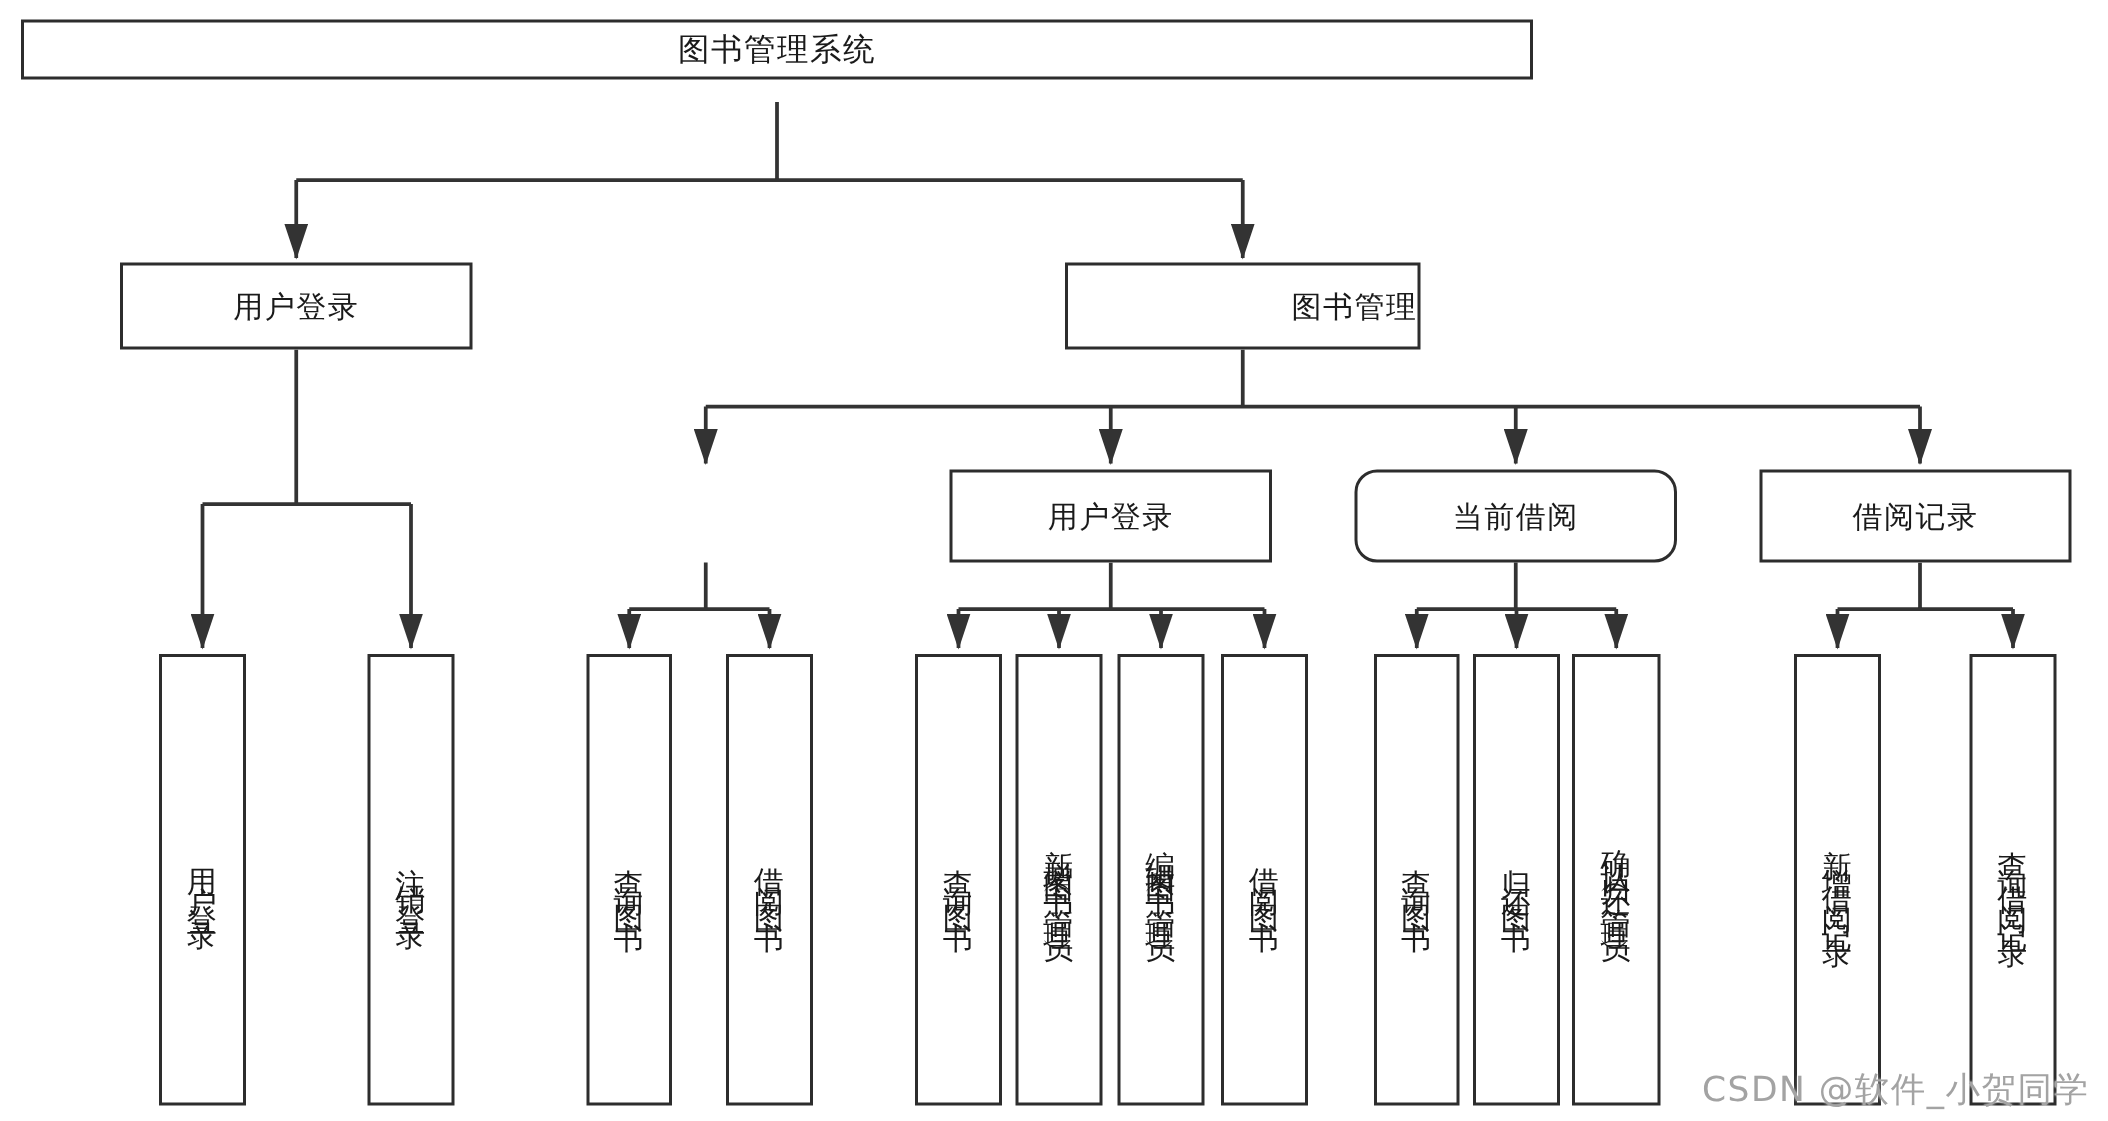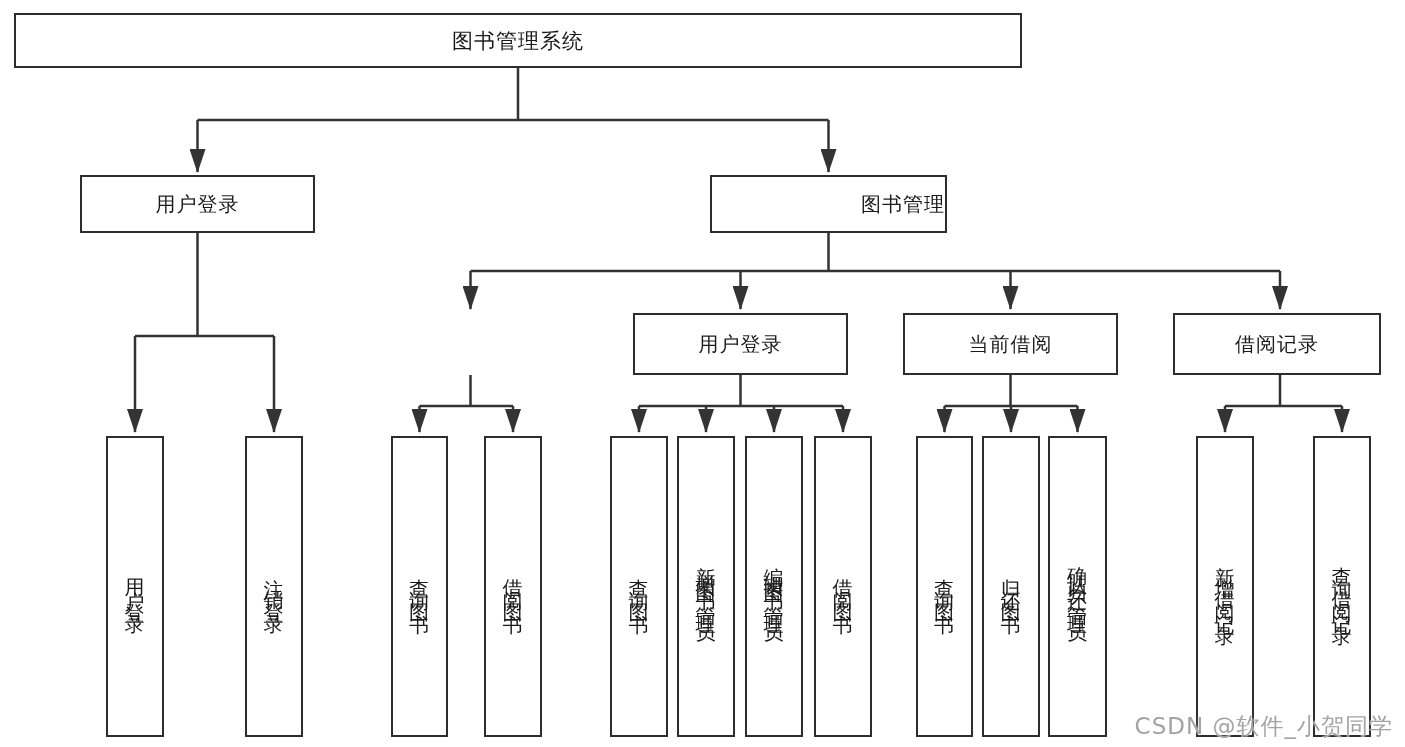--- a/index.html
+++ b/index.html
@@ -86,35 +86,35 @@
     <path class="arrow" d="M706,406 V432"></path>
     <path class="arrow" d="M774,406 V432"></path>
     <path class="arrow" d="M843,406 V432"></path>
     <path class="arrow" d="M944.5,406 V432"></path>
     <path class="arrow" d="M1011,406 V432"></path>
     <path class="arrow" d="M1077.5,406 V432"></path>
     <path class="arrow" d="M1225,406 V432"></path>
     <path class="arrow" d="M1342,406 V432"></path>
   </svg>
 
-  <div class="node hbox root" style="left:14px; top:13px; width:1008px; height:55px;">
+  <div class="node hbox root" style="left:14px; top:13px; width:1008px; height:40px;">
     <span>图书管理系统</span>
   </div>
 
   <div class="node hbox" style="left:80px; top:175px; width:235px; height:58px;">
     <span>用户登录</span>
   </div>
   <div class="node hbox" style="left:710px; top:175px; width:237px; height:58px;justify-content:flex-end;">
     <span>图书管理</span>
   </div>
 
   <div class="node hbox" style="left:633px; top:313px; width:215px; height:62px;">
     <span>用户登录</span>
   </div>
-  <div class="node hbox" style="left:903px; top:313px; width:215px; height:62px;">
+  <div class="node hbox" style="left:903px; top:313px; width:215px; height:62px;border-radius:15px;">
     <span>当前借阅</span>
   </div>
   <div class="node hbox" style="left:1173px; top:313px; width:208px; height:62px;">
     <span>借阅记录</span>
   </div>
 
   <div class="node vbox" style="left:106px; top:436px; width:58px; height:301px;">
     <span>用户登录</span>
   </div>
   <div class="node vbox" style="left:245px; top:436px; width:58px; height:301px;">

